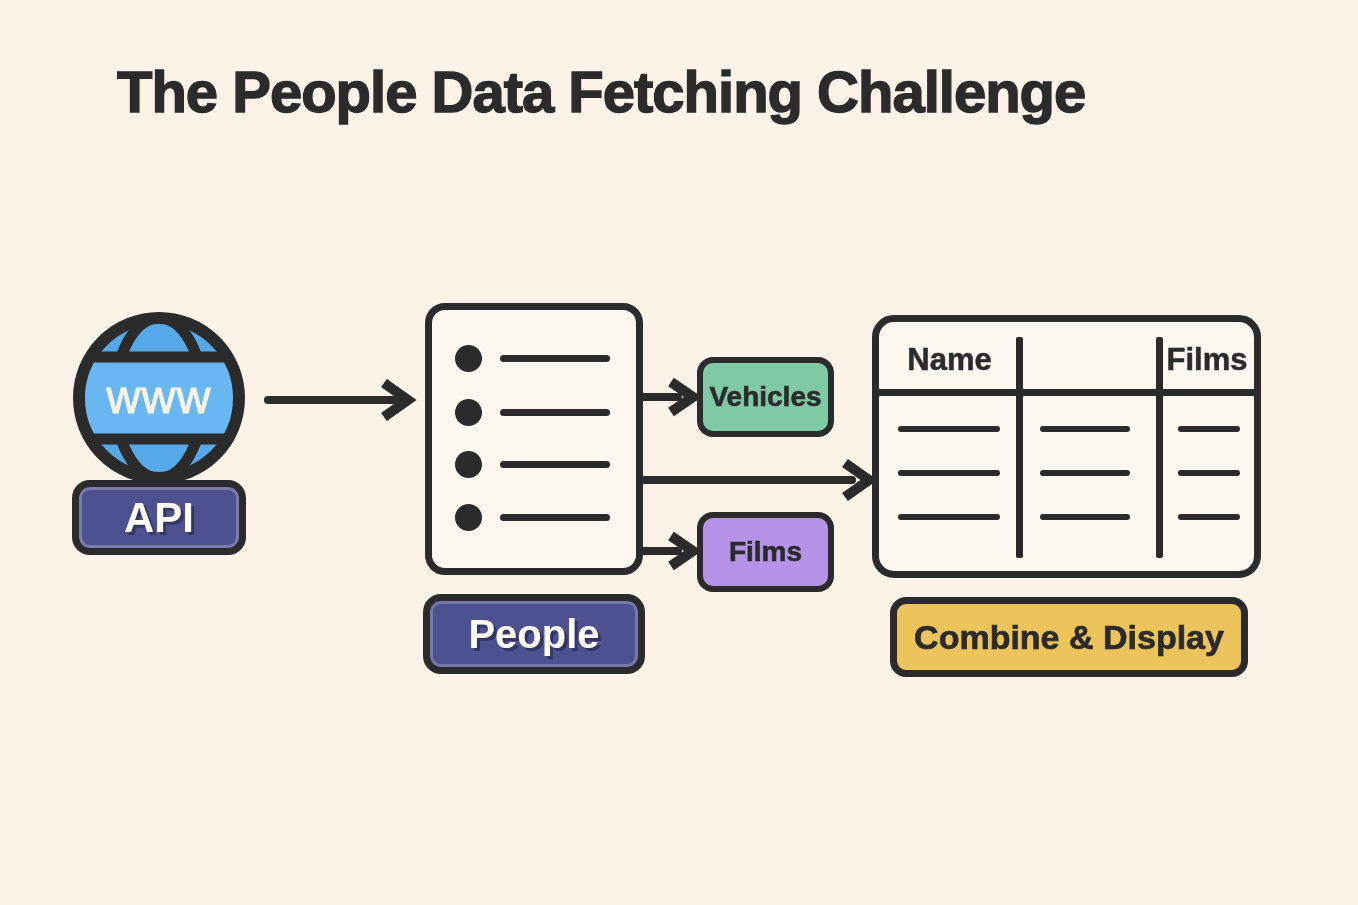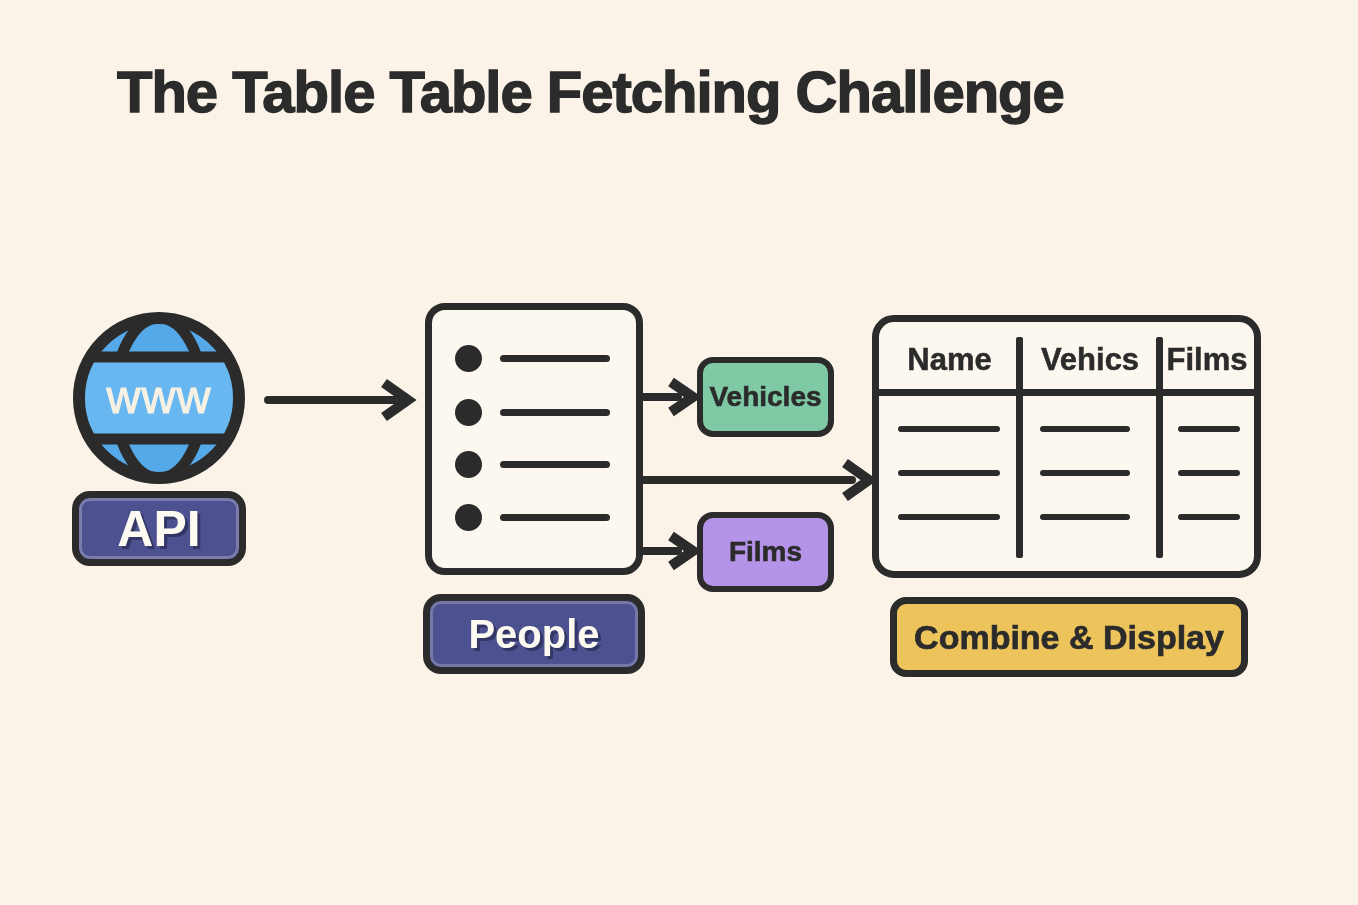--- a/index.html
+++ b/index.html
@@ -21,22 +21,22 @@
   .globe-fill{fill:var(--globe-blue);}
   .globe-band{fill:var(--globe-band-blue);}
   .globe-stroke{fill:none;stroke:var(--ink);}
   .globe-www{position:absolute;inset:0;display:flex;align-items:center;justify-content:center;
     font-size:47px;font-weight:normal;color:var(--globe-text);letter-spacing:1px;padding-bottom:4px;
     -webkit-text-stroke:1px var(--globe-text);}
 
   
   .badge{position:absolute;display:flex;align-items:center;justify-content:center;
     border:6px solid var(--ink);font-weight:bold;white-space:nowrap;}
-  .badge-api{left:72px;top:491px;width:174px;height:75px;background:var(--badge-indigo);
-    border-radius:18px;border-width:7px;color:#fdfaf2;font-size:50px;
+  .badge-api{left:72px;top:480px;width:174px;height:75px;background:var(--badge-indigo);
+    border-radius:18px;border-width:7px;color:#fdfaf2;font-size:42px;
     box-shadow:inset 0 0 0 3px rgba(255,255,255,.25);text-shadow:3px 3px 0 rgba(30,32,64,.55);}
   .badge-people{left:423px;top:594px;width:222px;height:80px;background:var(--badge-indigo);
     border-radius:18px;border-width:7px;color:#fdfaf2;font-size:40px;
     box-shadow:inset 0 0 0 3px rgba(255,255,255,.22);text-shadow:3px 3px 0 rgba(30,32,64,.55);}
   .badge-vehicles{left:697px;top:357px;width:137px;height:80px;background:var(--vehicles-green);
     border-radius:16px;color:var(--ink);font-size:28px;-webkit-text-stroke:.6px var(--ink);}
   .badge-films{left:697px;top:512px;width:137px;height:80px;background:var(--films-purple);
     border-radius:16px;color:var(--ink);font-size:28px;-webkit-text-stroke:.6px var(--ink);}
   .badge-combine{left:890px;top:597px;width:358px;height:80px;background:var(--combine-yellow);
     border-radius:16px;border-width:7px;color:var(--ink);font-size:34px;-webkit-text-stroke:.7px var(--ink);}
@@ -64,21 +64,21 @@
 
   .arrow-layer{position:absolute;inset:0;pointer-events:none;}
   .arrow-shaft{stroke:var(--ink);stroke-width:8;stroke-linecap:round;fill:none;}
   .arrow-head{stroke:var(--ink);stroke-width:10;stroke-linecap:butt;stroke-linejoin:miter;fill:none;}
 </style>
 </head>
 <body>
 
 <div class="canvas">
 
-  <h1 class="title">The Table Table Fetching Challenge</h1>
+  <h1 class="title">The People Data Fetching Challenge</h1>
 
   <div class="globe-wrap">
     <svg viewBox="0 0 174 174" width="174" height="174">
       <defs>
           <clipPath id="globeClip">
             <circle cx="87" cy="87" r="80"></circle>
           </clipPath>
         </defs>
       <circle class="globe-fill" cx="87" cy="87" r="80"></circle>
       <ellipse class="globe-stroke" cx="87" cy="87" rx="44" ry="80" stroke-width="11"></ellipse>
@@ -111,21 +111,20 @@
       <span class="line"></span>
     </div>
   </div>
   <div class="badge badge-people">People</div>
 
   <div class="badge badge-vehicles">Vehicles</div>
   <div class="badge badge-films">Films</div>
 
   <div class="result-table">
     <div class="th th-1">Name</div>
-    <div class="th th-2">Vehics</div>
     <div class="th th-3">Films</div>
     <div class="vline vline-1"></div>
     <div class="vline vline-2"></div>
     <div class="hline"></div>
     <div class="cell-line r1 c1"></div>
     <div class="cell-line r2 c1"></div>
     <div class="cell-line r3 c1"></div>
     <div class="cell-line r1 c2"></div>
     <div class="cell-line r2 c2"></div>
     <div class="cell-line r3 c2"></div>

